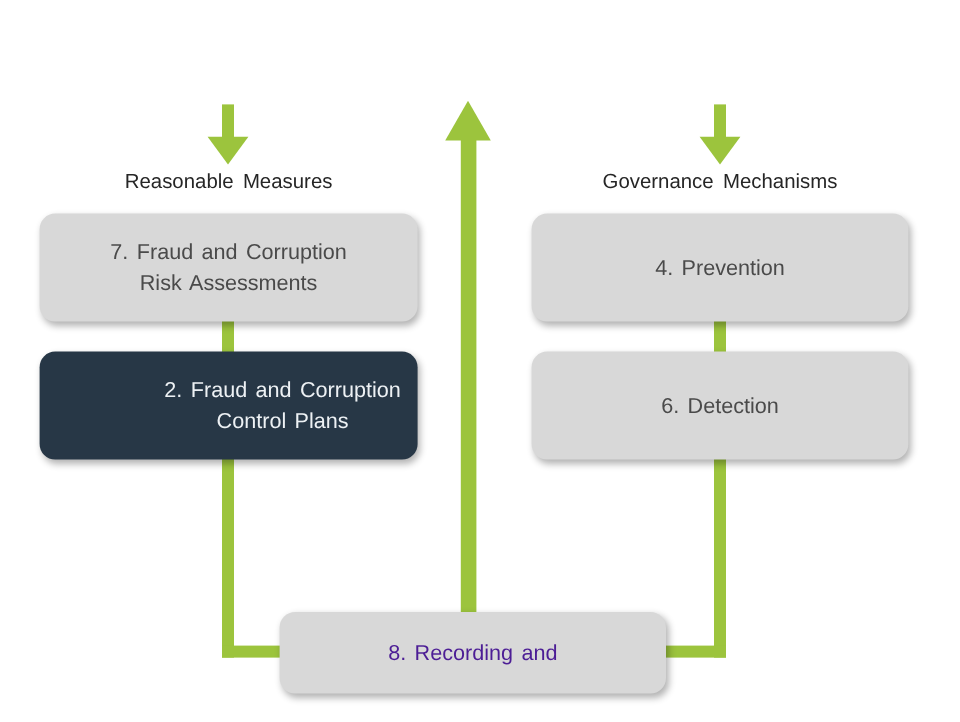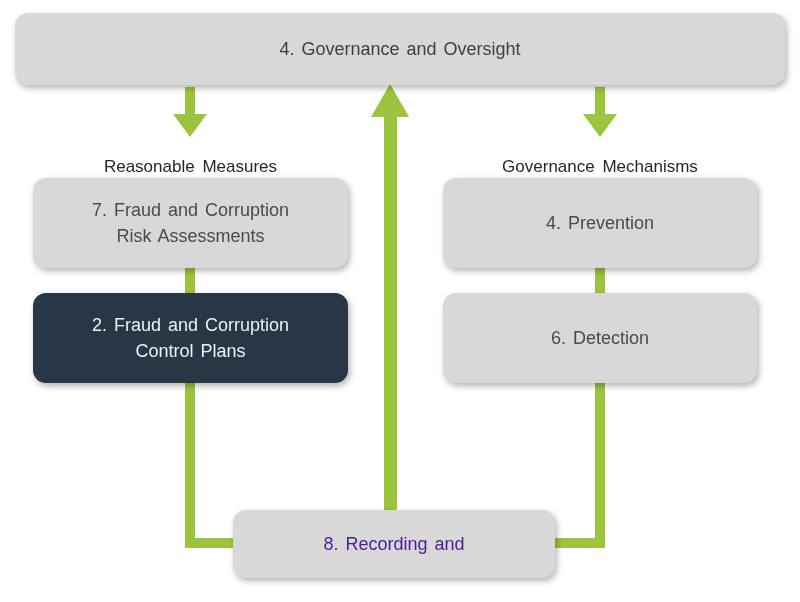--- a/index.html
+++ b/index.html
@@ -32,31 +32,32 @@
     font-size:18px;
     line-height:1.45;
     word-spacing:2px;
     box-shadow:2px 3px 6px rgba(0,0,0,0.30);
     z-index:2;
   }
   .box .inner{max-width:225px;}
   .box.dark{
     background:var(--dark-box);
     color:var(--dark-box-text);
+    justify-content:flex-end;
   }
   .top-box{left:15px;top:13px;width:770px;height:72px;color:#3F3F3F;}
   .bottom-box{left:233px;top:510px;width:322px;height:68px;color:#4c1d95;}
   .col-left{left:33px;width:315px;height:90px;}
   .col-right{left:443px;width:314px;height:90px;}
   .row-1{top:178px;}
   .row-2{top:293px;}
   .row-3{top:398px;}
   
   .col-header{
-    position:absolute;top:154px;height:26px;
+    position:absolute;top:139px;height:26px;
     display:flex;align-items:center;justify-content:center;
     font-size:17px;color:var(--header-text);
     word-spacing:3px;
     z-index:2;
   }
   .col-header.left{left:33px;width:315px;}
   .col-header.right{left:443px;width:314px;}
   
   .line{position:absolute;background:var(--green);z-index:1;}
   .v-line-left{left:185px;top:200px;width:10px;height:348px;}
@@ -82,23 +83,20 @@
     border-right:19px solid transparent;
     border-bottom:33px solid var(--green);
     left:371px;top:84px;
   }
 </style>
 </head>
 <body>
 
 <div class="canvas">
 
-  <div class="box top-box">
-    <span class="inner" style="max-width:none;">4. Governance and Oversight</span>
-  </div>
 
   <div class="arrow-shaft-down shaft-left"></div>
   <div class="arrow-head-down down-left"></div>
   <div class="arrow-shaft-down shaft-right"></div>
   <div class="arrow-head-down down-right"></div>
 
   <div class="line mid-shaft"></div>
   <div class="arrow-head-up"></div>
 
   <div class="line v-line-left"></div>

